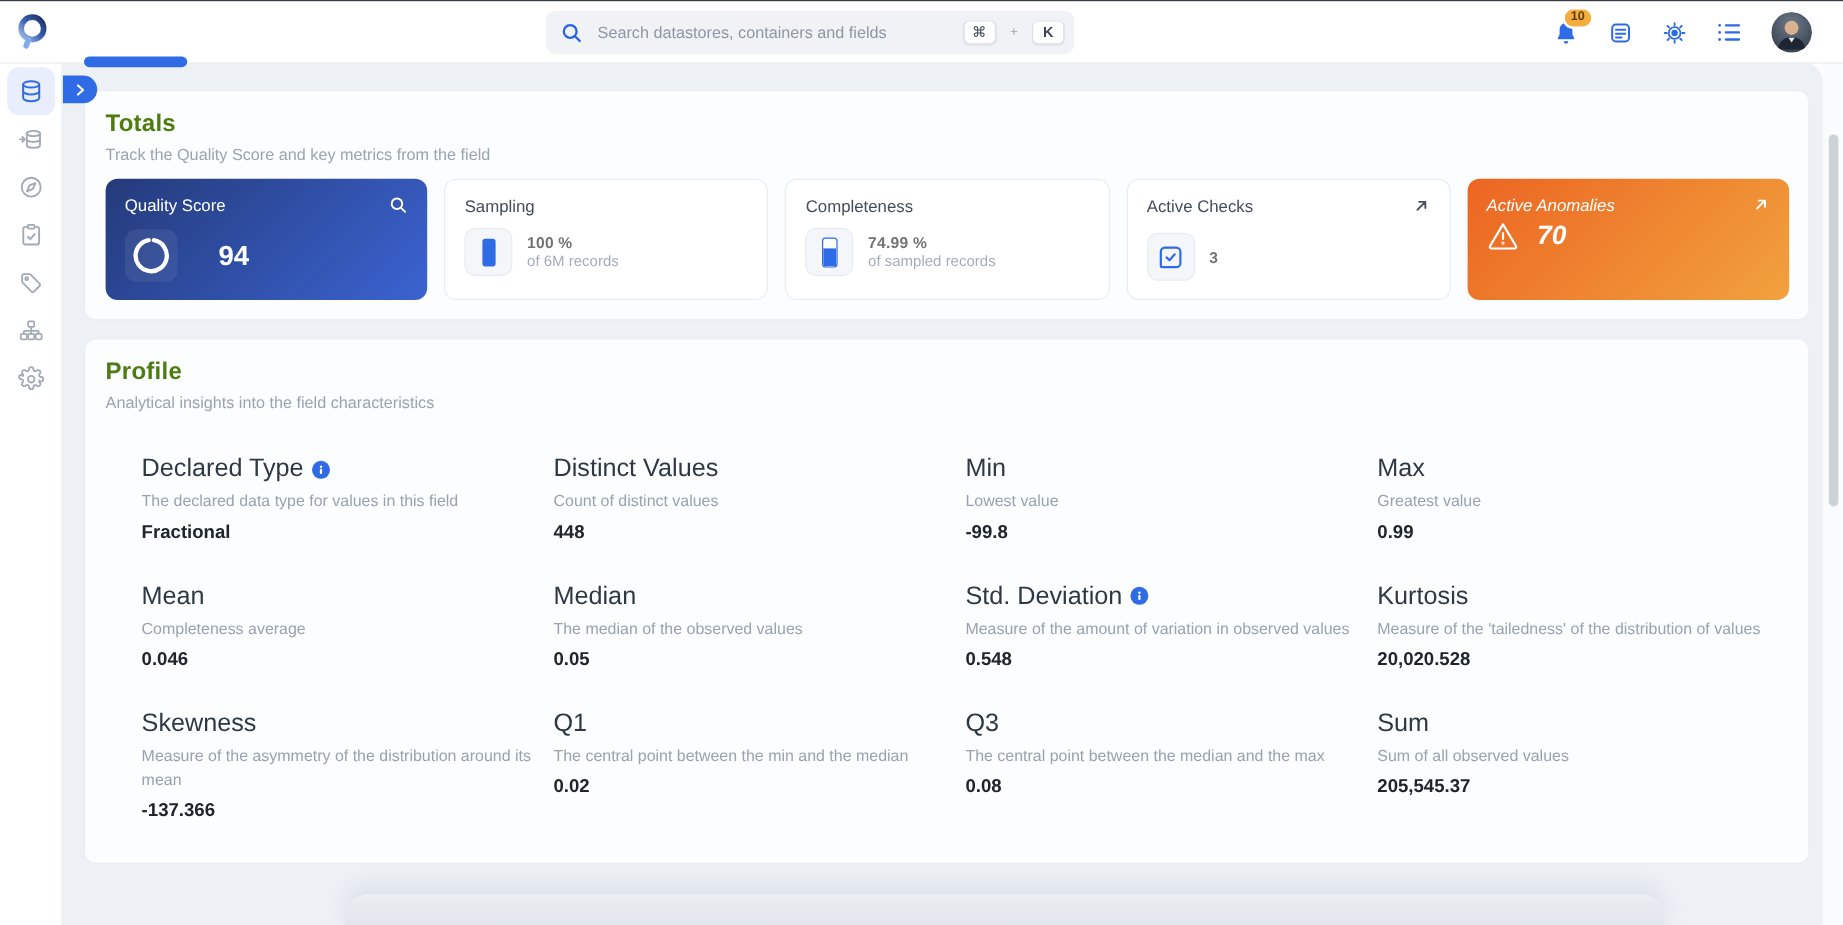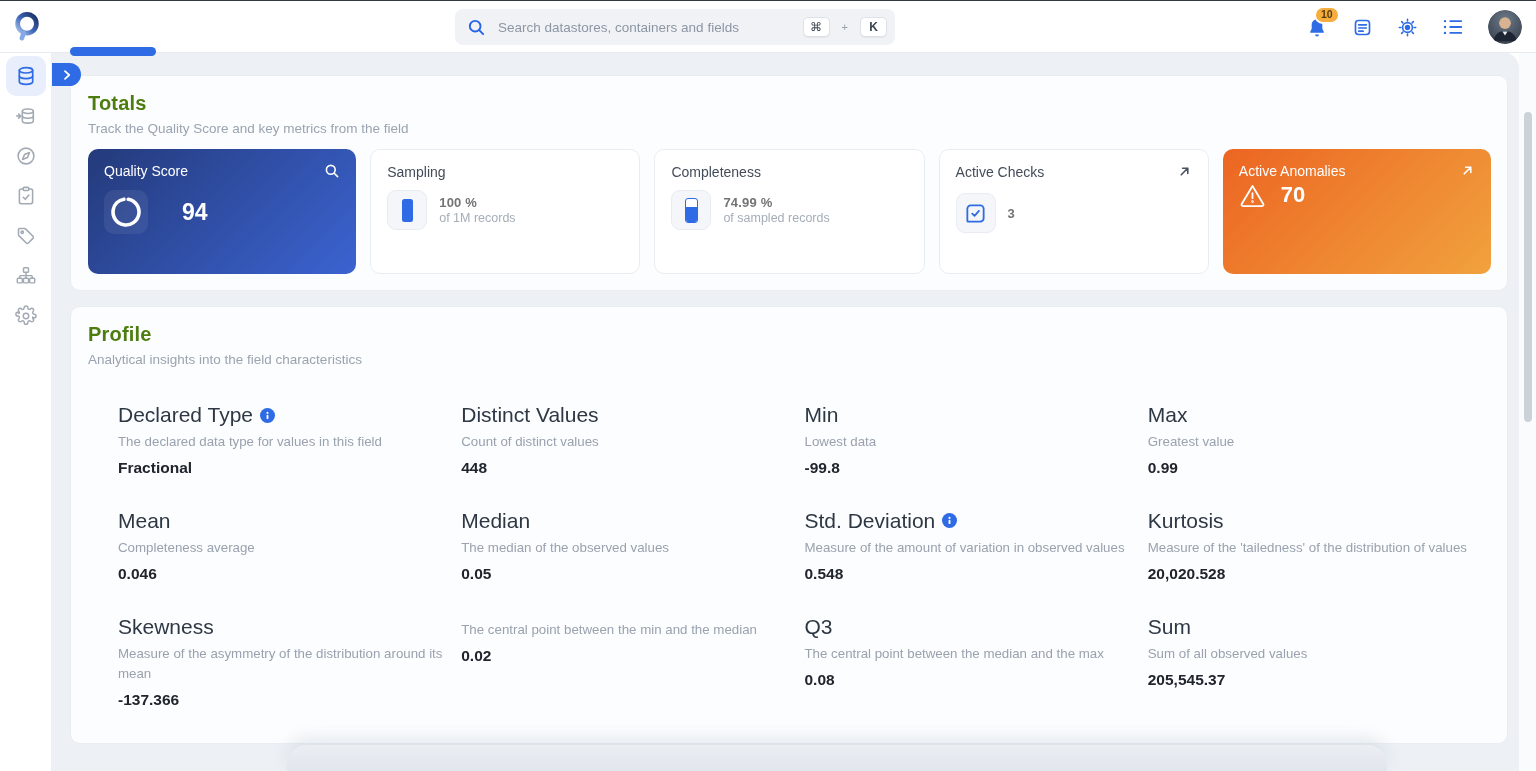--- a/index.html
+++ b/index.html
@@ -16,21 +16,21 @@
   .logo{position:absolute;left:12px;top:9px;cursor:pointer;}
   .searchbar{position:absolute;left:455px;top:8px;width:440px;height:36px;background:#f0f2f6;
     border-radius:8px;display:flex;align-items:center;gap:10px;padding:0 8px 0 12px;box-sizing:border-box;}
   .search-input{flex:1;border:none;background:transparent;outline:none;font-size:13.5px;
     color:#333;font-family:inherit;}
   .search-input::placeholder{color:#8d96a3;}
   .kbd{min-width:13px;padding:2px 6px;background:#fff;border:1px solid #dde2e9;border-radius:5px;
     box-shadow:0 1px 1px rgba(0,0,0,.06);font-size:12px;color:#3d4650;text-align:center;}
   .kbd-k{font-weight:700;}
   .plus{color:#9aa2ad;font-size:11px;margin:0 2px;}
-  .topbar-right{position:absolute;right:14px;top:0;height:52px;display:flex;align-items:center;gap:24px;}
+  .topbar-right{position:absolute;right:26px;top:0;height:52px;display:flex;align-items:center;gap:24px;}
   .icon-btn{position:relative;display:grid;place-items:center;cursor:pointer;}
   .badge{position:absolute;top:-10px;left:8px;background:#f5ad3d;color:#5a3c09;font-size:10.5px;
     font-weight:700;padding:1.5px 5px;border-radius:9px;border:2px solid #fff;line-height:1.1;}
   .avatar{width:34px;height:34px;border-radius:50%;overflow:hidden;cursor:pointer;flex:none;}
 
   
   .sidebar{position:absolute;left:0;top:52px;width:52px;bottom:0;background:#fff;
     border-right:1px solid #eceff3;display:flex;flex-direction:column;align-items:center;
     padding-top:4px;z-index:4;box-sizing:border-box;}
   .side-item{width:40px;height:40px;display:grid;place-items:center;border-radius:10px;cursor:pointer;}
@@ -45,24 +45,24 @@
   .expand-btn{position:absolute;left:0;top:11px;width:29px;height:23px;background:#2e6be4;
     border-radius:0 12px 12px 0;display:grid;place-items:center;cursor:pointer;z-index:3;}
 
   .section{margin:23px 11px 0 18px;background:#fcfdfe;border:1px solid #e9edf2;border-radius:10px;
     padding:16px 16px 16px 17px;}
   .section.profile{margin-top:15px;padding-bottom:34px;}
   .section-title{font-size:20px;font-weight:600;color:#4d7c0f;letter-spacing:.2px;}
   .section-sub{font-size:13.5px;color:#9aa3b0;margin-top:6px;}
 
   .cards{display:flex;gap:14px;margin-top:13px;}
-  .card{flex:1;height:125px;border-radius:10px;background:#fff;border:1px solid #e9edf2;
+  .card{flex:1;height:101px;border-radius:10px;background:#fff;border:1px solid #e9edf2;
     padding:14px 16px;box-sizing:border-box;position:relative;}
   .card.dark{background:linear-gradient(135deg,#243a7a 0%,#3b63d1 100%);border:none;}
-  .card.orange{background:linear-gradient(135deg,#ec6522 0%,#f1a23e 100%);border:none;}
+  .card.orange{background:linear-gradient(135deg,#ec6522 0%,#f1a23e 100%);border:none;font-style:italic;}
   .card-head{display:flex;justify-content:space-between;align-items:flex-start;}
   .card-title{font-size:14px;color:#434c59;font-weight:500;}
   .card.dark .card-title,.card.orange .card-title{color:#fff;font-weight:400;}
   .card-body{display:flex;align-items:center;gap:12px;margin-top:10px;}
   .icon-box{width:40px;height:40px;border-radius:9px;background:#f4f6fa;border:1px solid #e8ecf2;
     display:grid;place-items:center;box-sizing:border-box;}
   .metric-value{font-size:13px;font-weight:700;color:#737373;letter-spacing:.2px;}
   .metric-caption{font-size:12.5px;color:#a5adb8;margin-top:1px;}
   .ring-wrap{width:44px;height:44px;border-radius:10px;background:rgba(255,255,255,.07);
     display:grid;place-items:center;}
@@ -257,21 +257,21 @@
       <div class="card">
         <div class="card-head">
           <span class="card-title">Sampling</span>
         </div>
         <div class="card-body">
           <span class="icon-box">
               <span class="bar-full"></span>
             </span>
           <span>
             <div class="metric-value">100 %</div>
-            <div class="metric-caption">of 1M records</div>
+            <div class="metric-caption">of 6M records</div>
           </span>
         </div>
       </div>
 
       <div class="card">
         <div class="card-head">
           <span class="card-title">Completeness</span>
         </div>
         <div class="card-body">
           <span class="icon-box">
@@ -357,21 +357,21 @@
         </div>
         <div class="stat-desc">Count of distinct values</div>
         <div class="stat-value">448</div>
       </div>
 
       <div class="stat">
         <div class="stat-label-row">
           <span class="stat-label">Min</span>
 
         </div>
-        <div class="stat-desc">Lowest data</div>
+        <div class="stat-desc">Lowest value</div>
         <div class="stat-value">-99.8</div>
       </div>
 
       <div class="stat">
         <div class="stat-label-row">
           <span class="stat-label">Max</span>
 
         </div>
         <div class="stat-desc">Greatest value</div>
         <div class="stat-value">0.99</div>
@@ -421,20 +421,24 @@
       <div class="stat">
         <div class="stat-label-row">
           <span class="stat-label">Skewness</span>
 
         </div>
         <div class="stat-desc">Measure of the asymmetry of the distribution around its mean</div>
         <div class="stat-value">-137.366</div>
       </div>
 
       <div class="stat">
+        <div class="stat-label-row">
+          <span class="stat-label">Q1</span>
+
+        </div>
         <div class="stat-desc">The central point between the min and the median</div>
         <div class="stat-value">0.02</div>
       </div>
 
       <div class="stat">
         <div class="stat-label-row">
           <span class="stat-label">Q3</span>
 
         </div>
         <div class="stat-desc">The central point between the median and the max</div>

